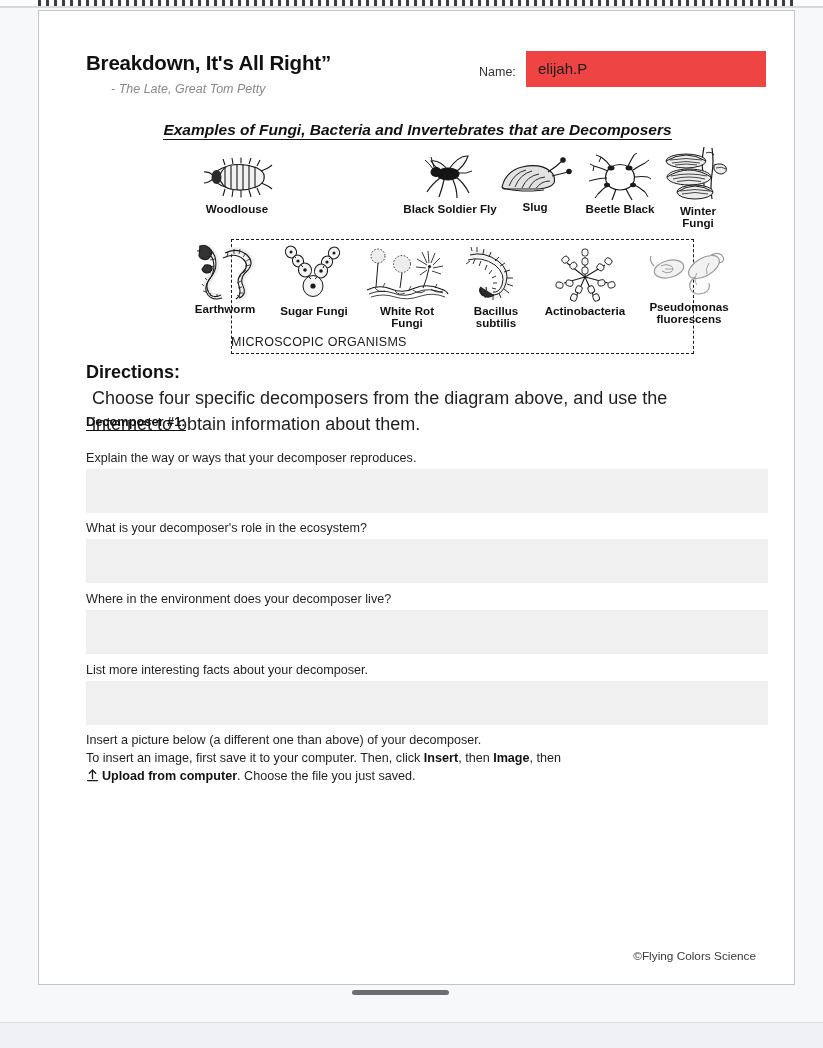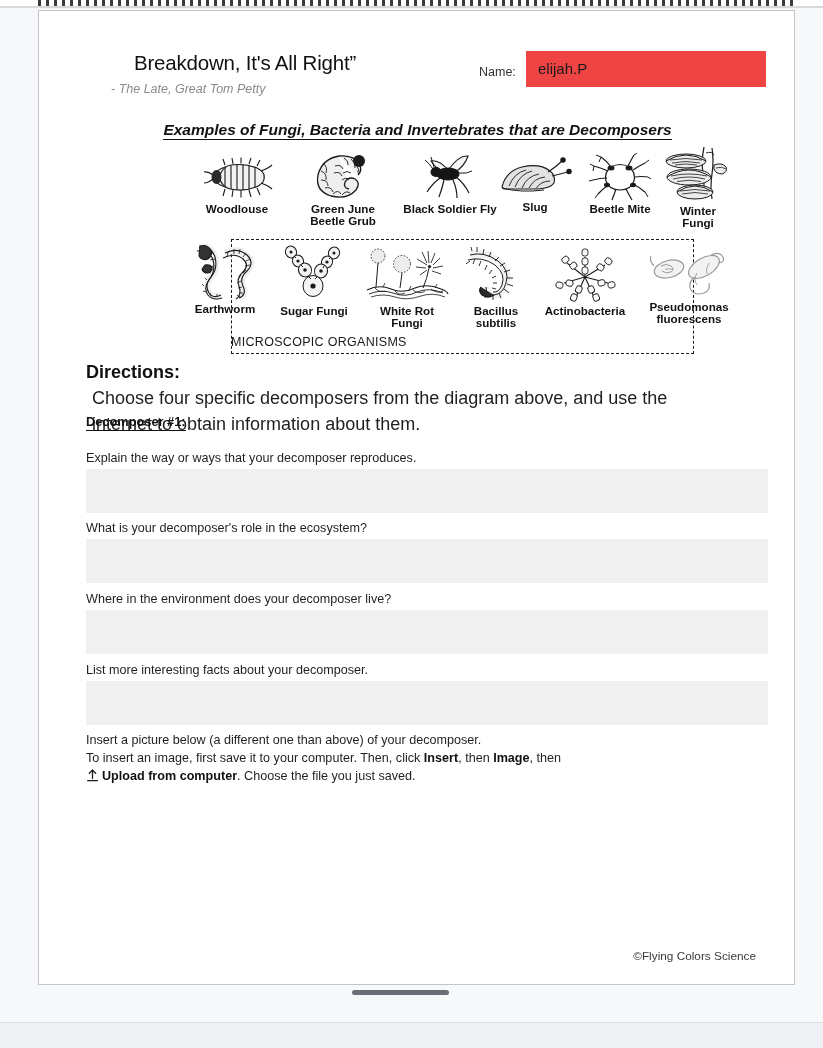--- a/index.html
+++ b/index.html
@@ -57,25 +57,24 @@
   .header-row {
     position: absolute;
     left: 0; top: 34px;
     width: 757px;
     height: 70px;
   }
   .doc-title {
     position: absolute;
     left: 47px; top: 6px;
     font-size: 20.5px;
-    font-weight: normal;
+    font-weight: bold;
     color: #111111;
     letter-spacing: -0.2px;
     white-space: nowrap;
-    margin-left: 48px;
   }
   .doc-subtitle {
     position: absolute;
     left: 72px; top: 37px;
     font-size: 12.5px;
     font-style: italic;
     color: #8a8a8a;
     white-space: nowrap;
   }
   .name-label {
@@ -299,36 +298,20 @@
           <path d="M14 22 Q9 18 5 19 M14 26 Q9 30 5 30" stroke-width="1.2"></path>
           <ellipse cx="17.5" cy="24" rx="5" ry="7" fill="#2a2a2a" stroke="none"></ellipse>
           <path d="M26 36 L24 43 M34 37 L33 44 M42 37.5 L42 44.5 M50 37 L52 44 M58 35 L61 42" stroke-width="1.1"></path>
           <path d="M26 12 L24 6 M34 11 L33 5 M42 10.6 L42 4.5 M50 11 L52 5 M58 13 L61 7" stroke-width="1.1"></path>
           <path d="M62 18 Q70 15 73 12 M62 30 Q70 33 73 36" stroke-width="1.1"></path>
         </g>
       </svg>
       <span class="cap">Woodlouse</span>
     </div>
 
-    <div class="org" style="left:248px; top:0px; width:112px;">
-      <svg class="art" width="68" height="50" viewBox="0 0 68 50">
-        <g stroke="#1a1a1a" fill="#f0f0f0" stroke-width="1.1">
-          <path d="M30 5 Q13 8 9 24 Q6 40 22 45 Q38 49 47 39 Q52 32 46 28 Q40 25 36 31 Q34 37 40 38" fill="#efefef" stroke-width="1.3"></path>
-          <path d="M30 5 Q44 4 50 12 Q54 19 49 24" fill="#efefef" stroke-width="1.3"></path>
-          <path d="M14 12 Q19 16 17 22 M12 20 Q18 22 17 29 M12 29 Q19 29 19 35 M16 37 Q22 35 24 41
-                   M24 43 Q29 38 32 43 M33 44 Q37 39 41 42" stroke-width="0.9" fill="none"></path>
-          <path d="M35 7 Q40 10 39 14 M42 8 Q47 12 46 17 M47 14 Q51 18 49 22" stroke-width="0.9" fill="none"></path>
-          <circle cx="50" cy="10" r="6" fill="#1a1a1a" stroke="none"></circle>
-          <path d="M26 15 Q32 13 34 18 M25 22 Q31 20 33 25" stroke-width="0.9" fill="none"></path>
-          <path d="M42 22 Q38 19 34 22 M40 28 Q36 26 33 29" stroke-width="0.9" fill="none"></path>
-        </g>
-      </svg>
-      <span class="cap">Green June
-Beetle Grub</span>
-    </div>
 
     <div class="org" style="left:352px; top:2px; width:118px;">
       <svg class="art" width="62" height="48" viewBox="0 0 62 48">
         <g stroke="#1a1a1a" stroke-width="1.1" fill="none">
           <path d="M30 16 Q40 2 49 3 Q46 13 35 20Z" fill="#f4f4f4"></path>
           <path d="M30 18 Q20 6 12 8 Q17 16 27 21Z" fill="#f4f4f4"></path>
           <ellipse cx="29" cy="21" rx="11" ry="6" fill="#151515" stroke="#151515"></ellipse>
           <ellipse cx="17" cy="19" rx="5" ry="4.5" fill="#151515" stroke="#151515"></ellipse>
           <path d="M37 24 Q45 30 50 40 M34 27 Q38 36 38 45 M25 27 Q23 36 20 44 M21 25 Q13 31 8 39" stroke-width="1.2"></path>
           <path d="M14 16 Q10 10 6 7 M15 14 Q13 8 12 4" stroke-width="1"></path>
@@ -362,21 +345,21 @@
                    M27 36 Q25 42 23 47 M37 36 Q40 42 43 47 M44 31 Q50 34 56 39 M46 24 Q53 23 59 24
                    M44 17 Q50 13 56 10 M39 13 Q42 7 45 2" stroke-width="1.2"></path>
           <path d="M12 4 L7 2 M12 4 L10 9 M5 13 L1 11 M5 13 L4 18 M4 27 L0 28 M9 41 L6 45
                    M56 39 L59 44 M59 24 L62 26 M56 10 L60 7 M45 2 L48 0" stroke-width="1"></path>
           <ellipse cx="22" cy="15" rx="3.5" ry="2.5" fill="#1a1a1a" stroke="none"></ellipse>
           <ellipse cx="40" cy="15" rx="3.5" ry="2.5" fill="#1a1a1a" stroke="none"></ellipse>
           <ellipse cx="18" cy="32" rx="3" ry="2.2" fill="#1a1a1a" stroke="none"></ellipse>
           <ellipse cx="44" cy="32" rx="3" ry="2.2" fill="#1a1a1a" stroke="none"></ellipse>
         </g>
       </svg>
-      <span class="cap">Beetle Mite</span>
+      <span class="cap">Beetle Black</span>
     </div>
 
     <div class="org" style="left:614px; top:-4px; width:90px;">
       <svg class="art" width="72" height="56" viewBox="0 0 72 56">
         <g stroke="#1a1a1a" stroke-width="1" fill="none">
           <path d="M42 0 Q39 14 41 26 Q43 38 41 50" stroke-width="1.2"></path>
           <path d="M50 1 Q52 14 50 27 Q48 40 50 52" stroke-width="1.2"></path>
           <path d="M44 6 Q50 4 52 8" stroke-width="0.9"></path>
           <ellipse cx="24" cy="14" rx="20" ry="7" fill="#ececec"></ellipse>
           <path d="M4 14 Q14 8 24 8 Q34 8 44 14" stroke-width="1"></path>

